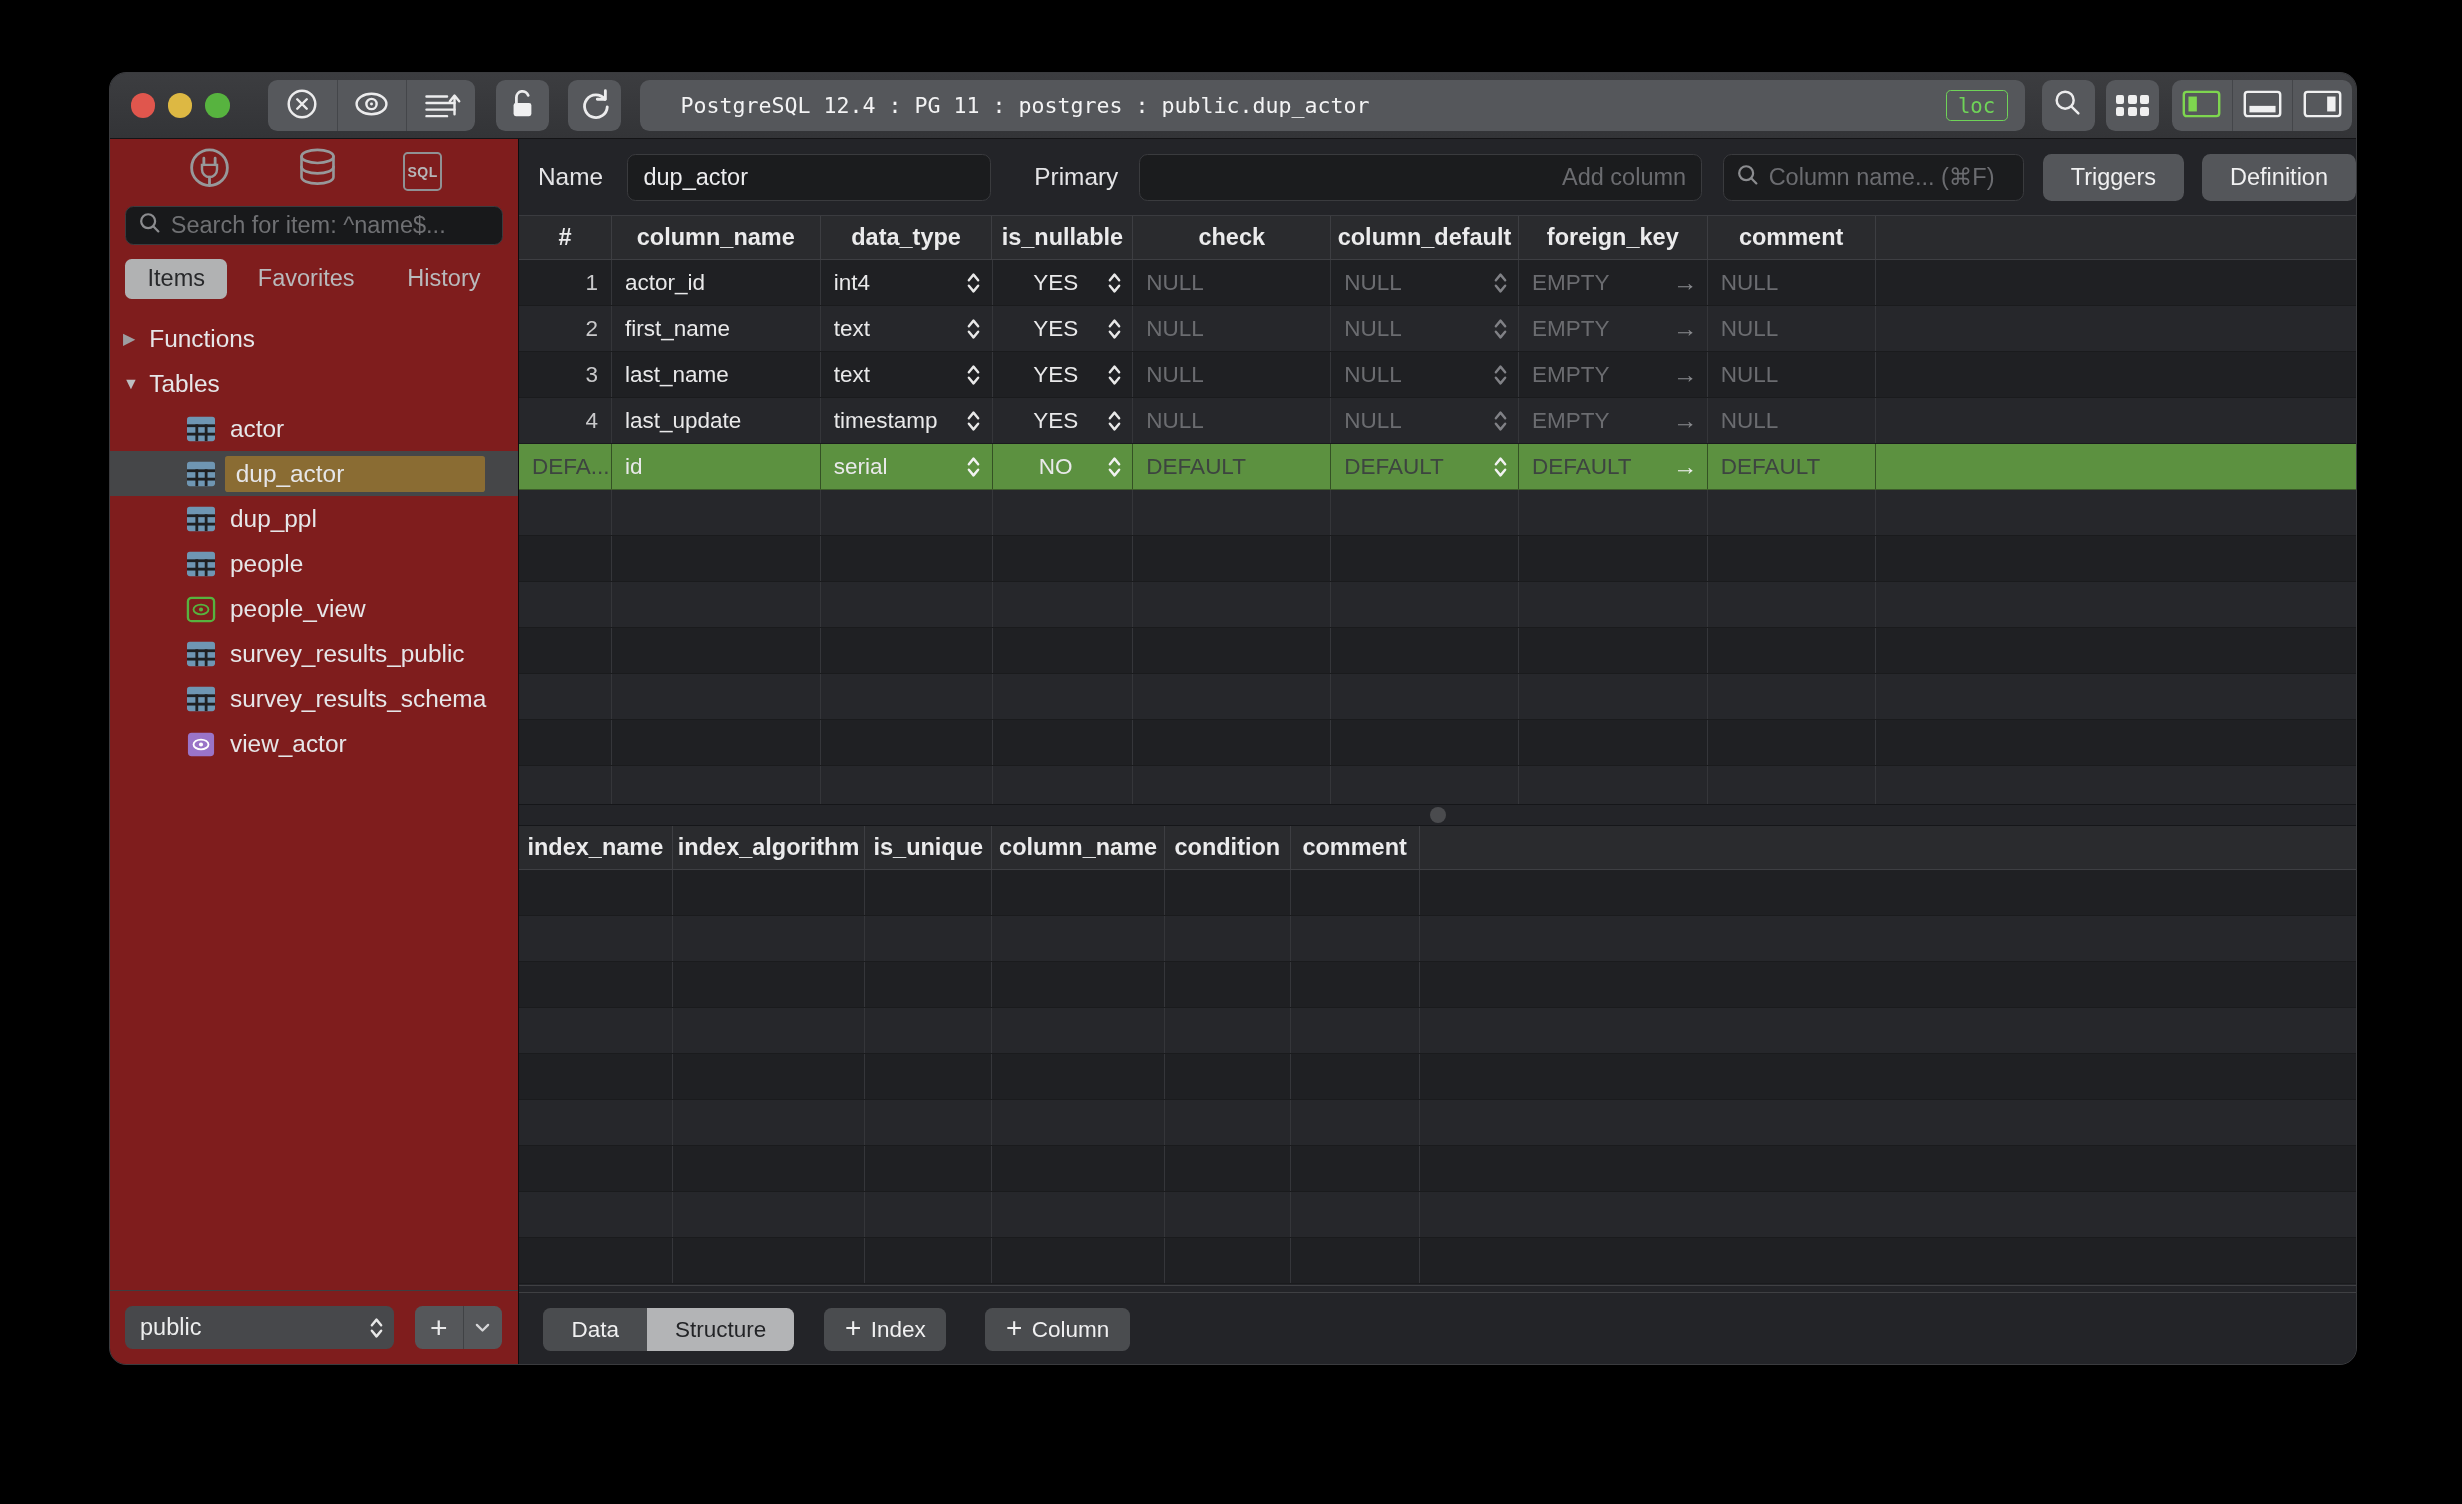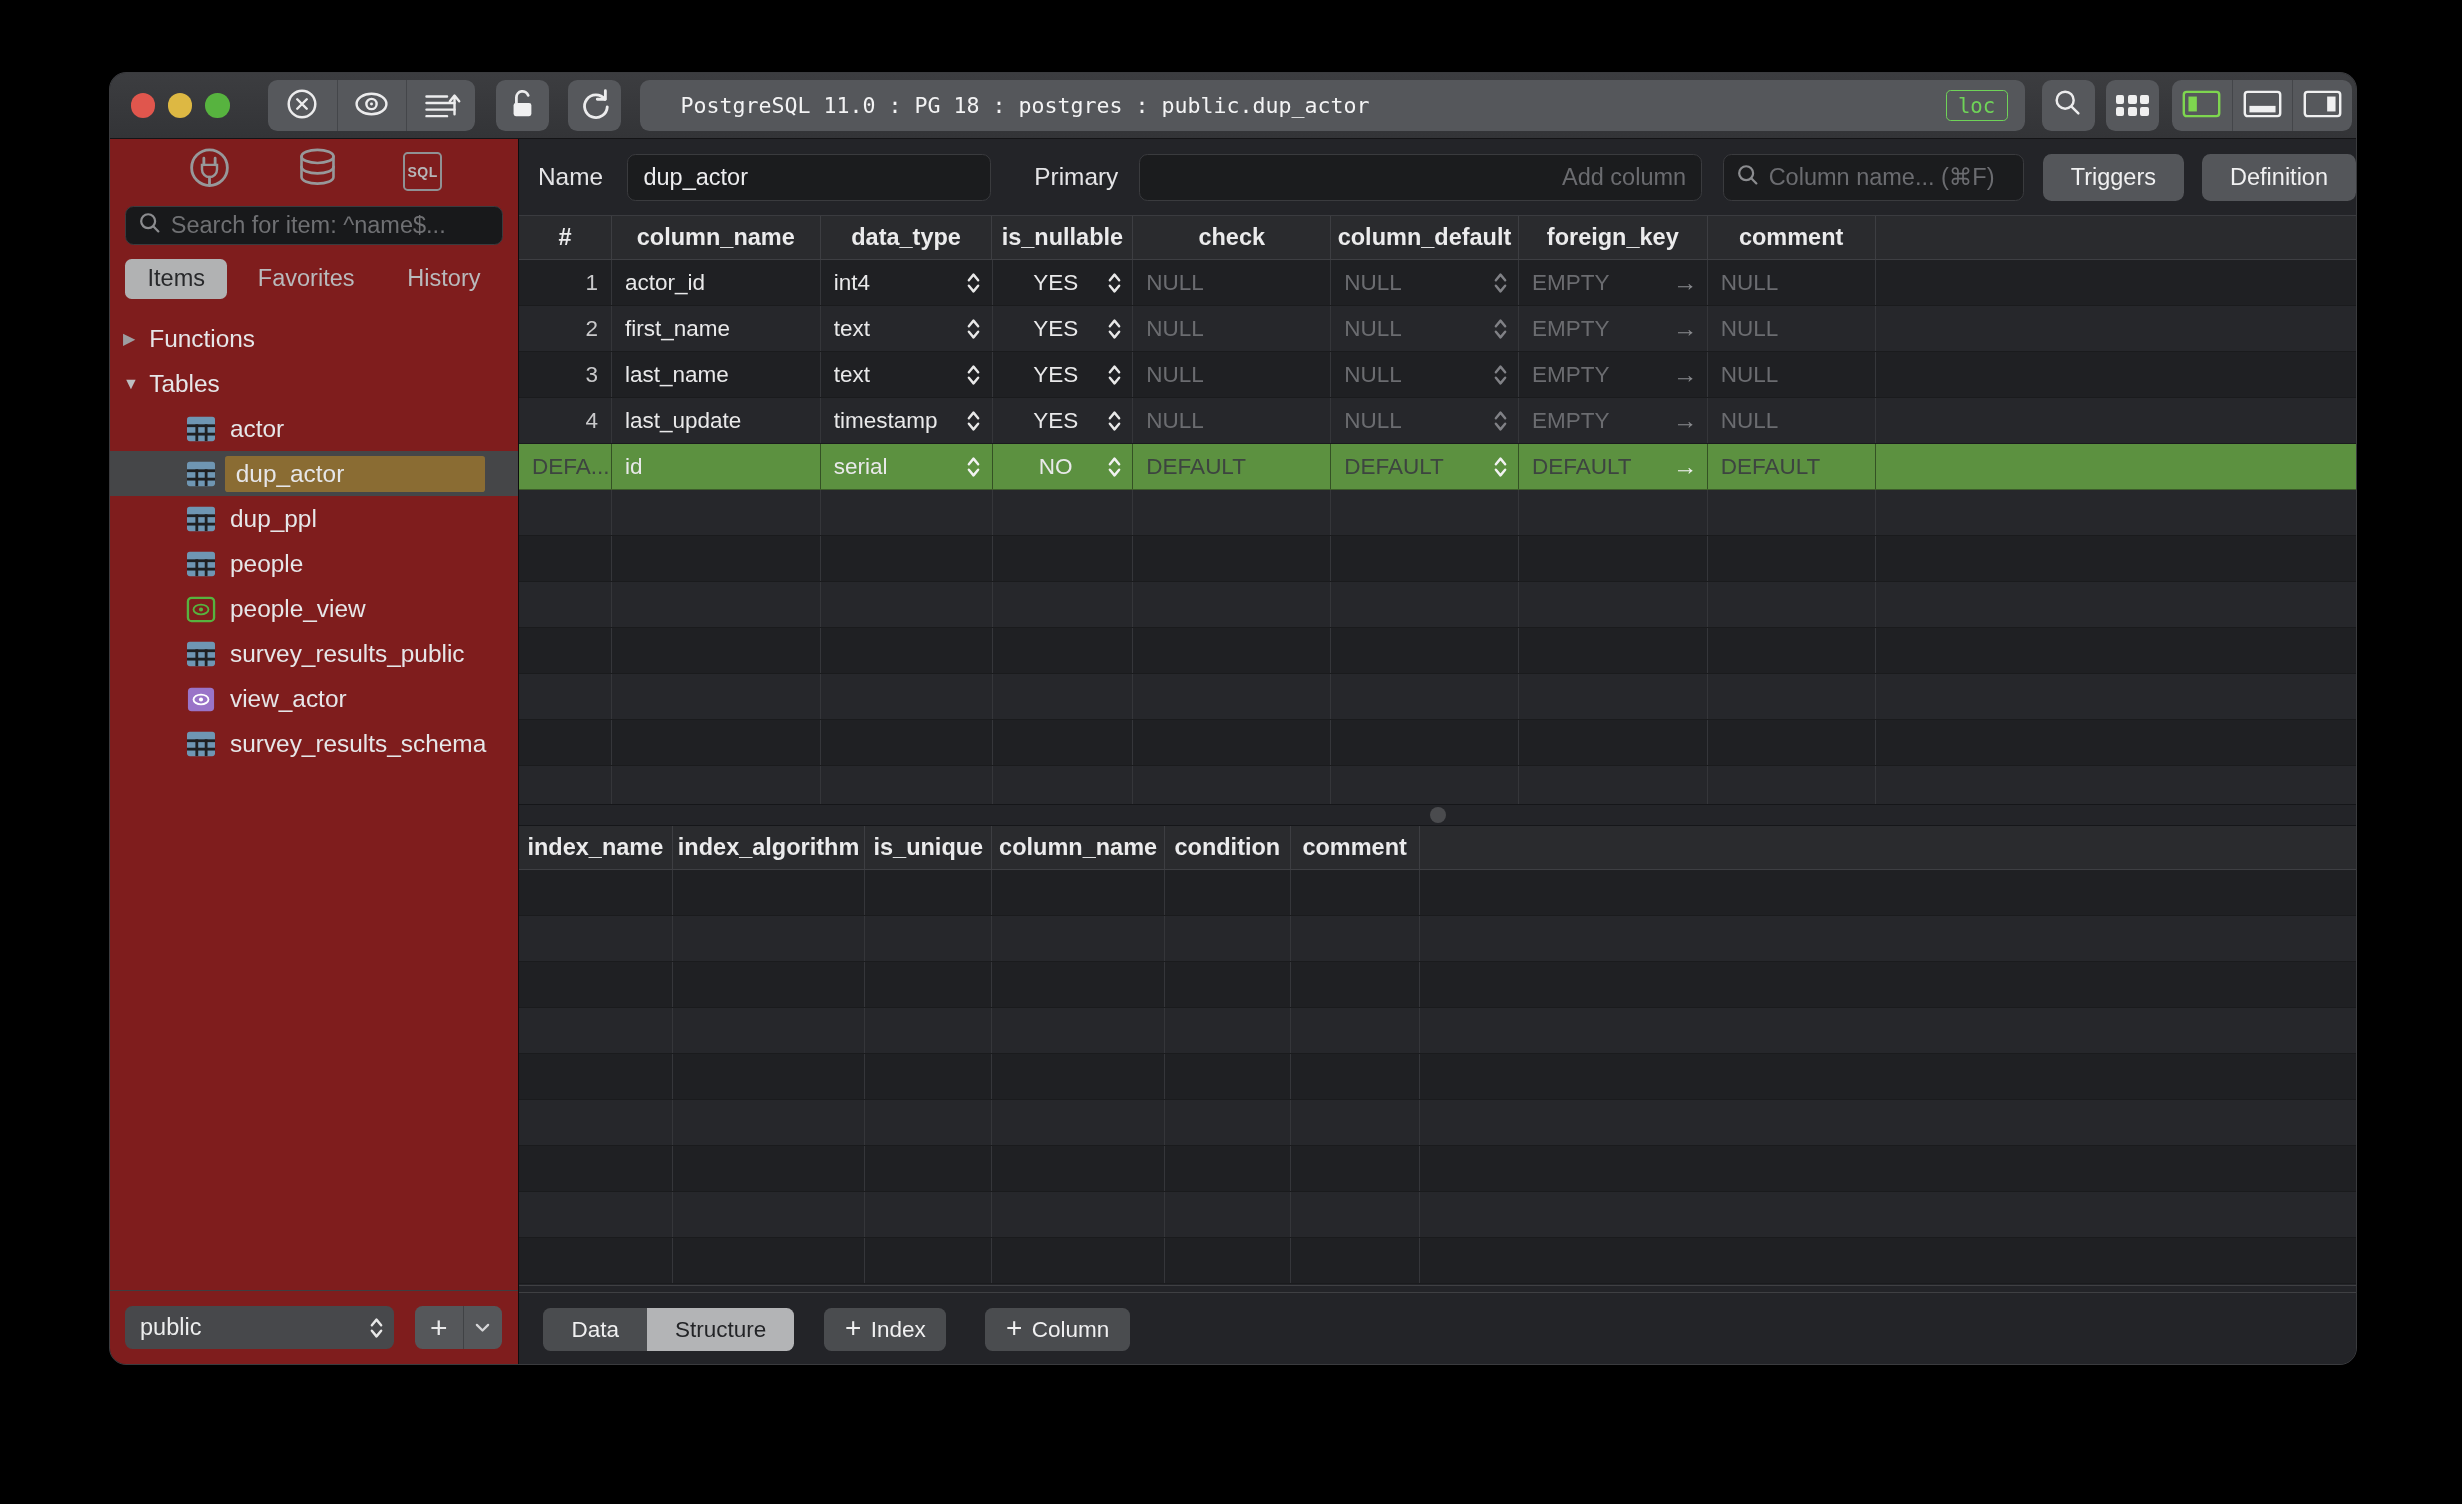--- a/index.html
+++ b/index.html
@@ -184,21 +184,21 @@
     </button>
     <button class="tb-btn tb-single refresh-btn">
       <span>
         <svg width="36" height="38" viewBox="0 0 38 40">
             <path d="M30.5 15 a12 12 0 1 0 2.5 8" class="st" style="stroke-width:3"></path>
             <path d="M31 6 L31 15 L22.5 15" class="st" style="stroke-width:3"></path>
           </svg>
       </span>
     </button>
     <div class="title-pill">
-      <span class="title-text">PostgreSQL 11.0 : PG 18 : postgres : public.dup_actor</span>
+      <span class="title-text">PostgreSQL 12.4 : PG 11 : postgres : public.dup_actor</span>
       <span class="loc-badge">loc</span>
     </div>
     <button class="tb-btn tb-single search-btn">
       <span>
         <svg width="34" height="34" viewBox="0 0 36 36">
             <circle cx="15" cy="14" r="9" class="st"></circle>
             <path d="M22 21 L29 28" class="st"></path>
           </svg>
       </span>
     </button>
@@ -353,38 +353,38 @@
                   <rect x="1" y="19" width="30" height="3" fill="#1f2022"></rect>
                   <rect x="10" y="10" width="3" height="18" fill="#1f2022"></rect>
                   <rect x="20" y="10" width="3" height="18" fill="#1f2022"></rect>
                 </svg>
               </span>
      <span class="tlabel">survey_results_public</span>
    </div>
             <div class="tree-item">
      <span class="ticon">
                 <svg width="30" height="28" viewBox="0 0 32 30">
-                  <rect x="2" y="3" width="28" height="25" rx="4" fill="#9a74c8"></rect>
-                  <ellipse cx="16" cy="15.5" rx="8" ry="5.2" fill="none" stroke="#fff" stroke-width="2"></ellipse>
-                  <circle cx="16" cy="15.5" r="2.2" fill="#fff"></circle>
-                </svg>
-              </span>
-     <span class="tlabel">view_actor</span>
-   </div>
-            <div class="tree-item">
-     <span class="ticon">
-                <svg width="30" height="28" viewBox="0 0 32 30">
                   <rect x="1" y="2" width="30" height="26" rx="3" fill="#6f96b3"></rect>
                   <rect x="1" y="10" width="30" height="3" fill="#1f2022"></rect>
                   <rect x="1" y="19" width="30" height="3" fill="#1f2022"></rect>
                   <rect x="10" y="10" width="3" height="18" fill="#1f2022"></rect>
                   <rect x="20" y="10" width="3" height="18" fill="#1f2022"></rect>
                 </svg>
               </span>
      <span class="tlabel">survey_results_schema</span>
+   </div>
+            <div class="tree-item">
+     <span class="ticon">
+                <svg width="30" height="28" viewBox="0 0 32 30">
+                  <rect x="2" y="3" width="28" height="25" rx="4" fill="#9a74c8"></rect>
+                  <ellipse cx="16" cy="15.5" rx="8" ry="5.2" fill="none" stroke="#fff" stroke-width="2"></ellipse>
+                  <circle cx="16" cy="15.5" r="2.2" fill="#fff"></circle>
+                </svg>
+              </span>
+     <span class="tlabel">view_actor</span>
    </div>
           </div>
       </div>
       <div class="sidebar-footer">
         <div class="schema-select">
           <span>public</span>
           <span class="stepper">
             <svg viewBox="0 0 18 28" width="17" height="26">
                 <path d="M4 11 L9 5 L14 11"></path>
                 <path d="M4 17 L9 23 L14 17"></path>

